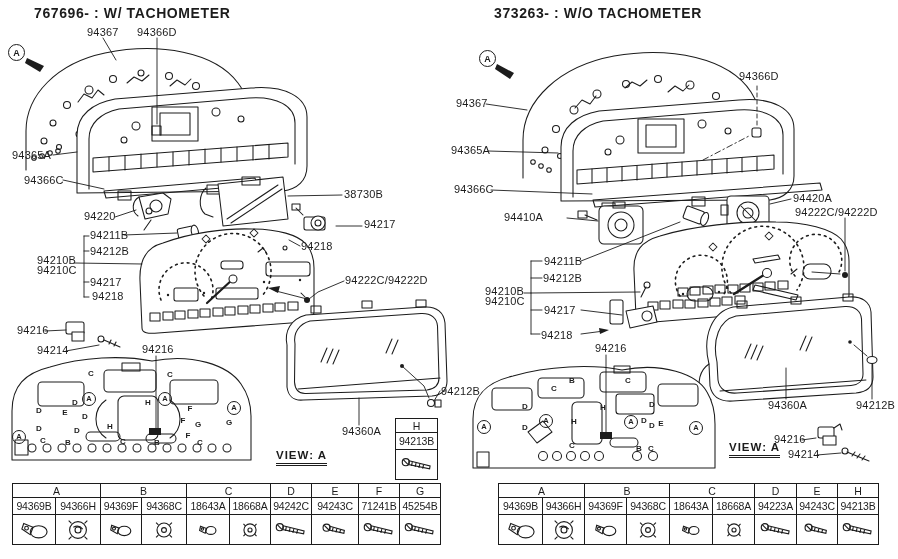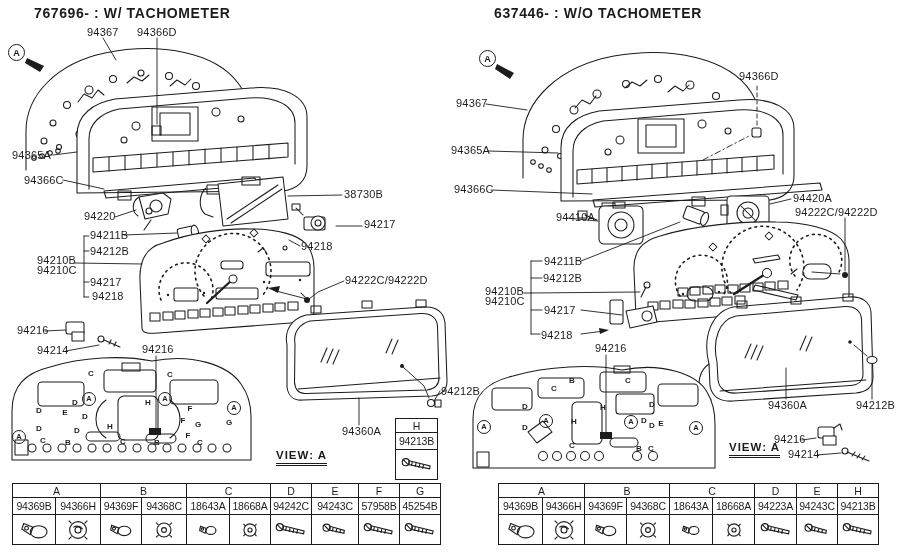--- a/index.html
+++ b/index.html
@@ -458,21 +458,21 @@
     <line x1="802" y1="440" x2="816" y2="438"></line>
     <line x1="817" y1="455" x2="841" y2="453"></line>
   </g>
   <g>
     <polygon points="497,64 514,73 510,79 495,69" fill="#1c1c1c" stroke="none"></polygon>
   </g>
 </g>
 </svg>
 
 <div class="sec-title" style="left:34px;top:5px">767696- : W/ TACHOMETER</div>
-<div class="sec-title" style="left:494px;top:5px">637446- : W/O TACHOMETER</div>
+<div class="sec-title" style="left:494px;top:5px">373263- : W/O TACHOMETER</div>
 
 <div class="pointer-a" style="left:8px;top:44px">A</div>
 <div class="pointer-a" style="left:479px;top:50px">A</div>
 
 <div>
 
 <span class="callout" style="left: 87px; top: 27px;">94367</span>
       <span class="callout" style="left: 137px; top: 27px;">94366D</span>
       <span class="callout" style="left: 12px; top: 150px;">94365A</span>
       <span class="callout" style="left: 24px; top: 175px;">94366C</span>
@@ -492,21 +492,21 @@
       <span class="callout" style="left: 142px; top: 344px;">94216</span>
       <span class="callout" style="left: 342px; top: 426px;">94360A</span>
       <span class="callout" style="left: 441px; top: 386px;">94212B</span>
     </div>
 <div>
 
 <span class="callout" style="left: 739px; top: 71px;">94366D</span>
       <span class="callout" style="left: 456px; top: 98px;">94367</span>
       <span class="callout" style="left: 451px; top: 145px;">94365A</span>
       <span class="callout" style="left: 454px; top: 184px;">94366C</span>
-      <span class="callout" style="left: 556px; top: 212px;">94410A</span>
+      <span class="callout" style="left: 504px; top: 212px;">94410A</span>
       <span class="callout" style="left: 793px; top: 193px;">94420A</span>
       <span class="callout" style="left: 795px; top: 207px;">94222C/94222D</span>
       <span class="callout" style="left: 544px; top: 256px;">94211B</span>
       <span class="callout" style="left: 543px; top: 273px;">94212B</span>
       <span class="callout" style="left: 485px; top: 286px;">94210B</span>
       <span class="callout" style="left: 485px; top: 296px;">94210C</span>
       <span class="callout" style="left: 544px; top: 305px;">94217</span>
       <span class="callout" style="left: 541px; top: 330px;">94218</span>
       <span class="callout" style="left: 595px; top: 343px;">94216</span>
       <span class="callout" style="left: 768px; top: 400px;">94360A</span>
@@ -611,21 +611,21 @@
   </tr>
   <tr class="num">
     <td>94369B</td>
     <td>94366H</td>
     <td>94369F</td>
     <td>94368C</td>
     <td>18643A</td>
     <td>18668A</td>
     <td>94242C</td>
     <td>94243C</td>
-    <td>57958B</td>
+    <td>71241B</td>
     <td>45254B</td>
   </tr>
   <tr class="ico">
     <td><svg class="icon" viewBox="0 0 40 30" fill="none" stroke="#1c1c1c" stroke-width="1.2">
               <use href="#sym-bulb-lg"></use>
             </svg></td>
     <td><svg class="icon" viewBox="0 0 40 30" fill="none" stroke="#1c1c1c" stroke-width="1.2">
               <use href="#sym-socket-lg"></use>
             </svg></td>
     <td><svg class="icon" viewBox="0 0 40 30" fill="none" stroke="#1c1c1c" stroke-width="1.2">

